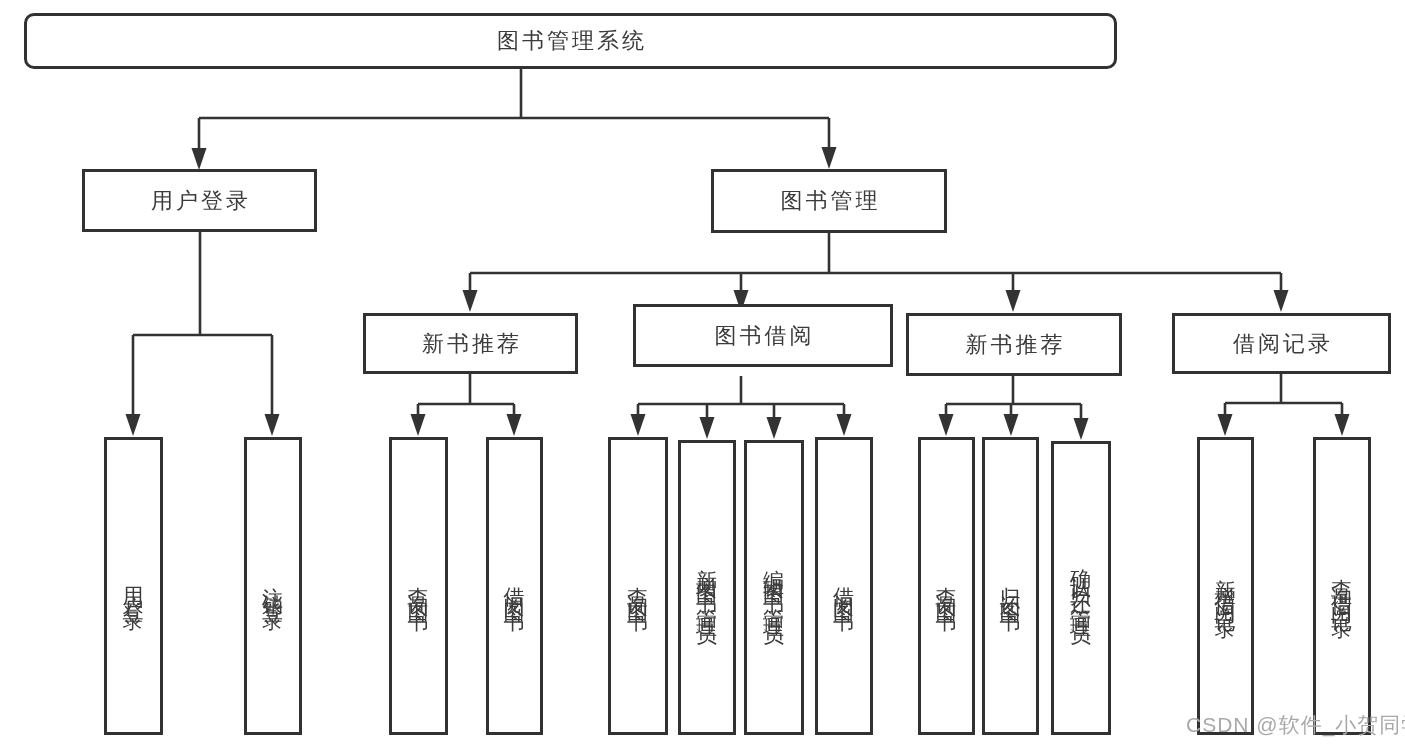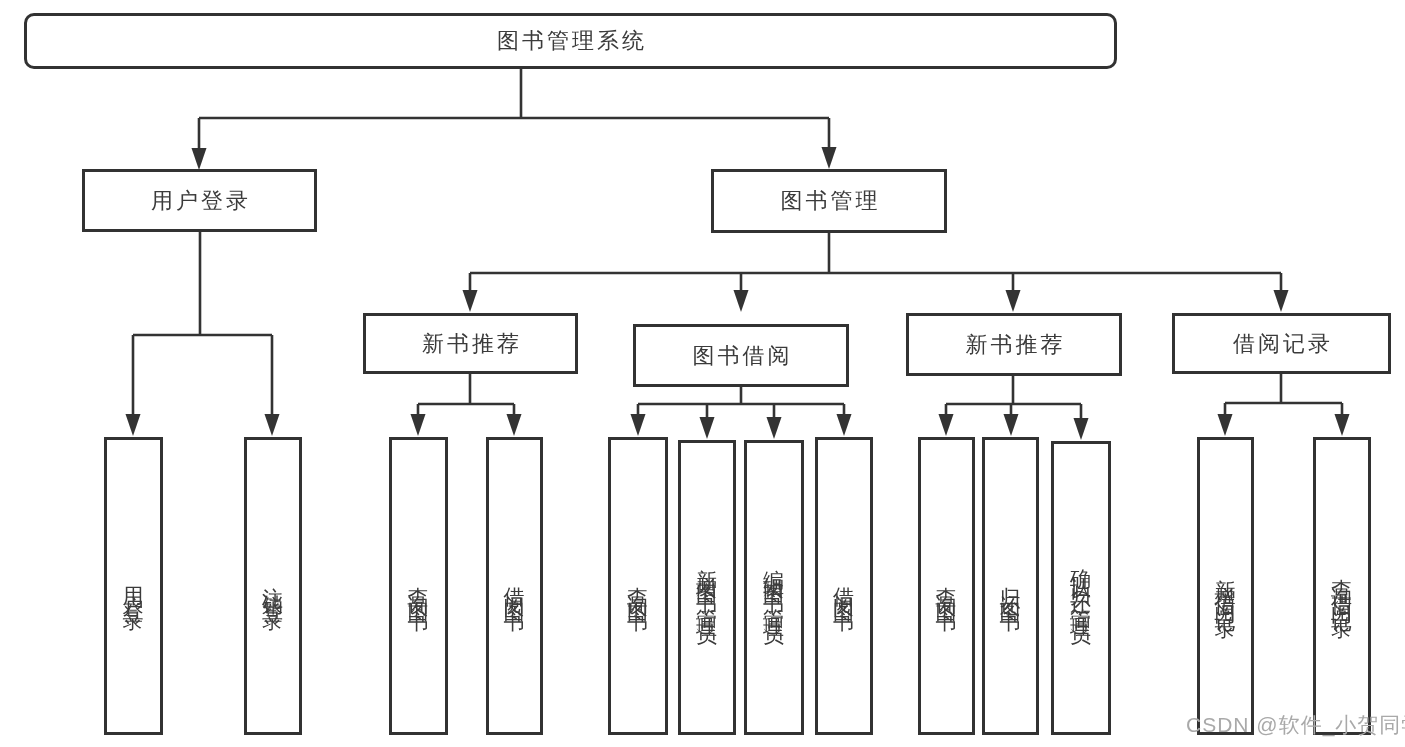--- a/index.html
+++ b/index.html
@@ -27,21 +27,21 @@
     font-size:21px; letter-spacing:1px; color:#a9a9a9; white-space:nowrap;
   }
 
   
   .n-root   { left:24px;  top:13px;  width:1093px; height:56px;border-radius:10px; }
   
   .n-login  { left:82px;  top:169px; width:235px; height:63px; }
   .n-mgmt   { left:711px; top:169px; width:236px; height:64px;text-align:center; }
   
   .n-rec    { left:363px;  top:313px; width:215px; height:61px; }
-  .n-borrow { left:633px;  top:324px; width:216px; height:63px; }
+  .n-borrow { left:633px;  top:304px; width:260px; height:63px; }
   .n-cur    { left:906px;  top:313px; width:216px; height:63px; }
   .n-record { left:1172px; top:313px; width:219px; height:61px; }
   
   .n-u1 { left:104px;  top:437px; width:59px; height:298px; }
   .n-u2 { left:244px;  top:437px; width:58px; height:298px; }
   .n-r1 { left:389px;  top:437px; width:59px; height:298px; }
   .n-r2 { left:486px;  top:437px; width:57px; height:298px; }
   .n-b1 { left:608px;  top:437px; width:60px; height:298px; }
   .n-b2 { left:678px;  top:440px; width:58px; height:295px; }
   .n-b3 { left:744px;  top:440px; width:60px; height:295px; }

